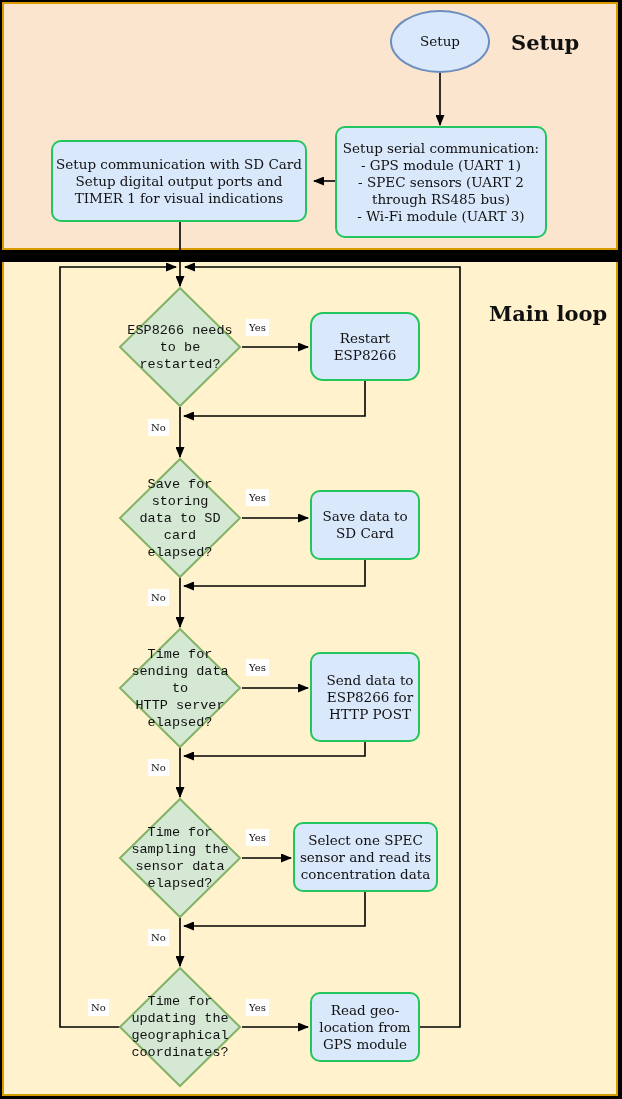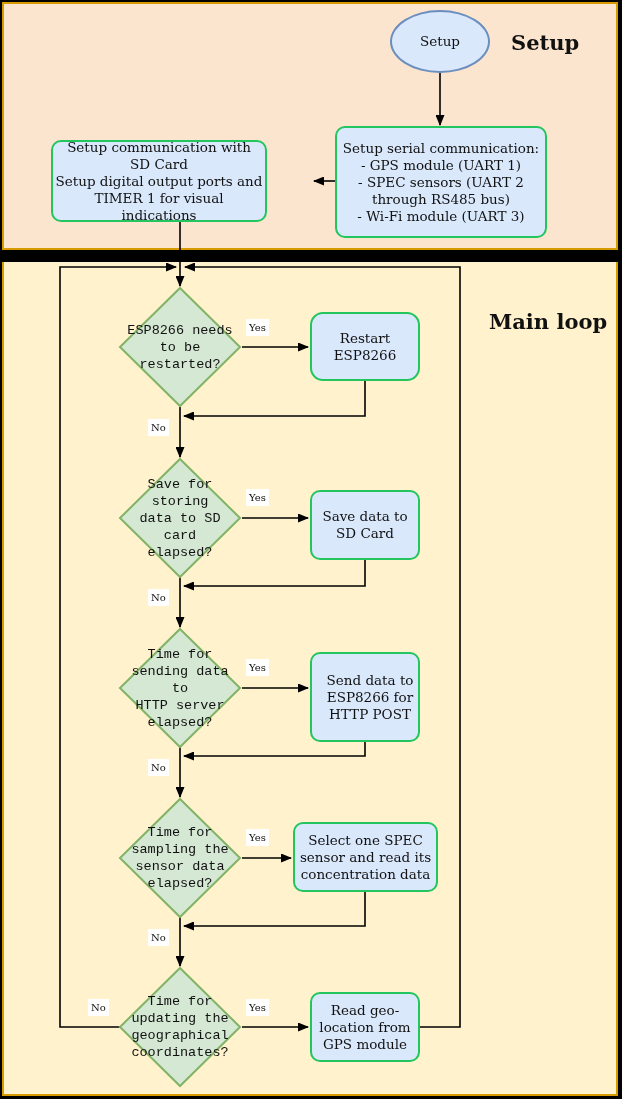--- a/index.html
+++ b/index.html
@@ -74,29 +74,29 @@
     <g fill="#D5E8D4" stroke="#82B366" stroke-width="2">
       <polygon points="180,288 240,347 180,406 120,347"></polygon>
       <polygon points="180,459 240,518 180,577 120,518"></polygon>
       <polygon points="180,629 240,688 180,747 120,688"></polygon>
       <polygon points="180,799 240,858 180,917 120,858"></polygon>
       <polygon points="180,968 240,1027 180,1086 120,1027"></polygon>
     </g>
   </svg>
 
   <div class="heading" style="left:511px;top:30px;">Setup</div>
-  <div class="heading" style="left:489px;top:301px;margin-top:8px;">Main loop</div>
+  <div class="heading" style="left:489px;top:301px;">Main loop</div>
 
   <div class="node terminal" style="left:390px;top:10px;width:100px;height:63px;">Setup</div>
   <div class="node process" style="left:335px;top:126px;width:212px;height:112px;">Setup serial communication:
 - GPS module (UART 1)
 - SPEC sensors (UART 2
 through RS485 bus)
 - Wi-Fi module (UART 3)</div>
-  <div class="node process" style="left:51px;top:140px;width:216px;height:82px;">Setup communication with SD Card
+  <div class="node process" style="left:51px;top:140px;width:256px;height:82px;">Setup communication with SD Card
 Setup digital output ports and
 TIMER 1 for visual indications</div>
 
   <div class="node diamond-label" style="left:120px;top:288px;width:120px;height:118px;">ESP8266 needs
 to be restarted?</div>
   <div class="node diamond-label" style="left:120px;top:459px;width:120px;height:118px;">Save for storing
 data to SD card
 elapsed?</div>
   <div class="node diamond-label" style="left:120px;top:629px;width:120px;height:118px;">Time for
 sending data to

